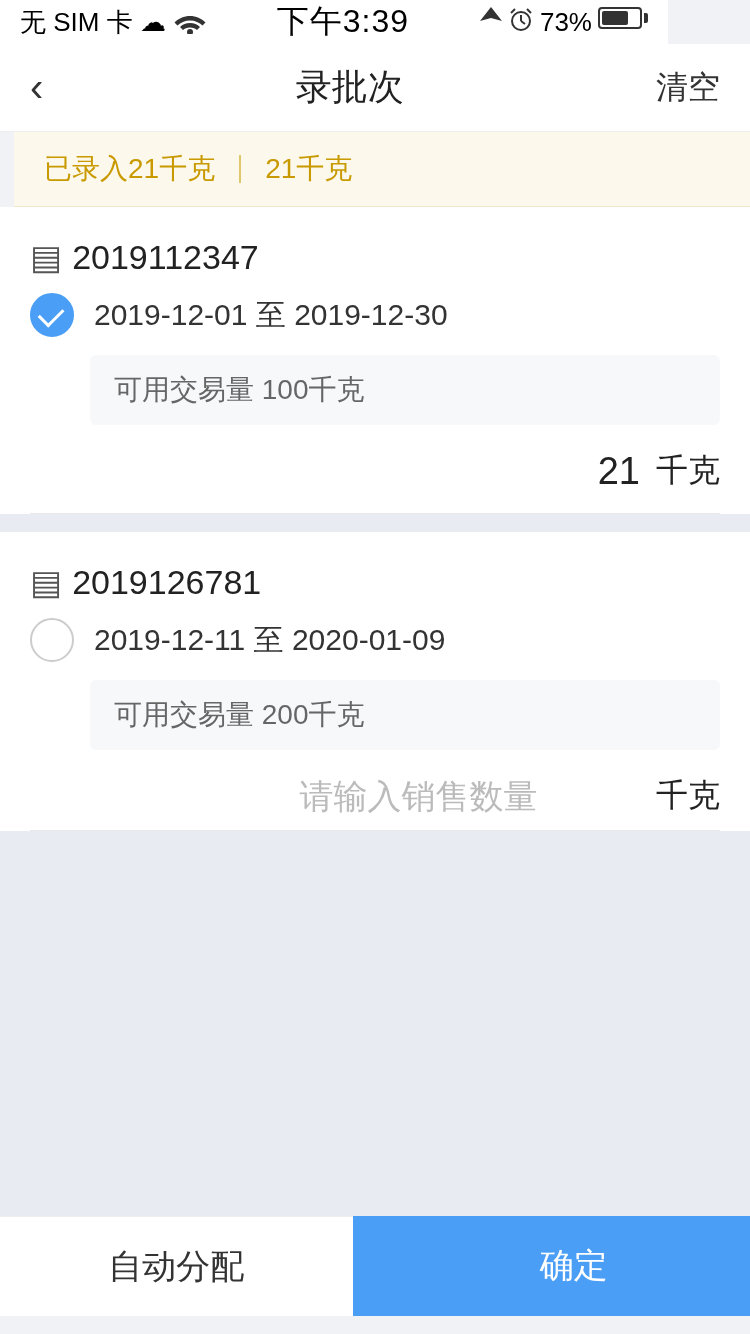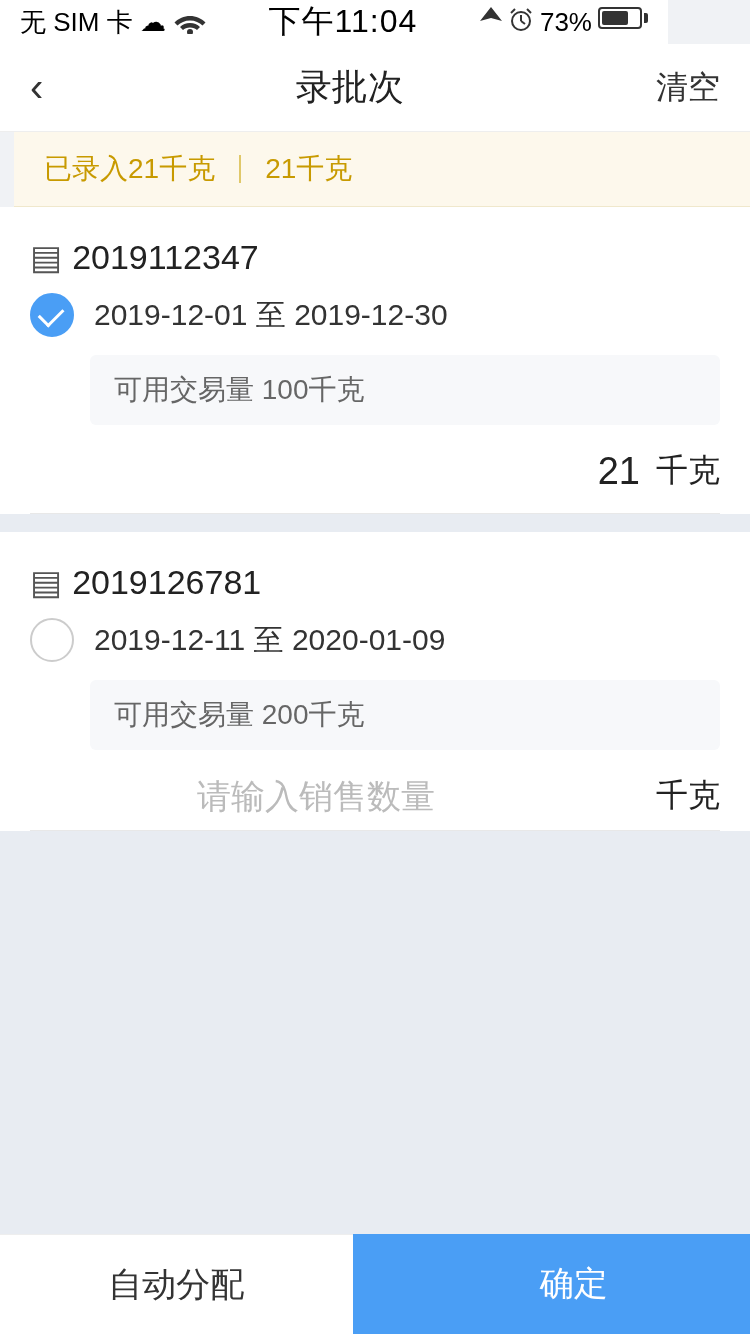--- a/index.html
+++ b/index.html
@@ -226,21 +226,21 @@
       align-items: center;
       justify-content: flex-end;
       padding: 24px 30px 0 30px;
       gap: 16px;
     }
     .quantity-input {
       border: none;
       outline: none;
       font-size: 34px;
       color: #ec4899;
-      text-align: left;
+      text-align: center;
       background: transparent;
       min-width: 200px;
     }
     .quantity-input::placeholder {
       color: #bbb;
     }
     .input-unit {
       font-size: 32px;
       color: #222;
     }
@@ -252,21 +252,21 @@
 
     
     .gray-area {
       background: #e8ecf2;
       height: 420px;
     }
 
     
     .bottom-bar {
       position: fixed;
-      bottom: 0;
+      bottom: 18px;
       left: 0;
       width: 750px;
       height: 100px;
       display: flex;
     }
     .btn-auto {
       flex: 1;
       background: #fff;
       border: none;
       font-size: 34px;
@@ -295,21 +295,21 @@
 
 <div class="status-bar">
   <div class="status-left">
     <span>无 SIM 卡 ☁</span>
     <svg width="32" height="24" viewBox="0 0 32 24">
       <path d="M16 6C10 6 4.5 8.5 0.5 12.5L3.5 15.5C6.5 12.5 11 10.5 16 10.5S25.5 12.5 28.5 15.5L31.5 12.5C27.5 8.5 22 6 16 6z" fill="#333"></path>
       <path d="M16 13C12 13 8.5 14.5 6 17L9 20C10.5 18.5 13 17.5 16 17.5S21.5 18.5 23 20L26 17C23.5 14.5 20 13 16 13z" fill="#333"></path>
       <circle cx="16" cy="22" r="3" fill="#333"></circle>
     </svg>
   </div>
-  <div class="status-center">下午11:04</div>
+  <div class="status-center">下午3:39</div>
   <div class="status-right">
     <svg width="22" height="28" viewBox="0 0 22 28">
       <path d="M11 0 L22 14 L11 11 L0 14 Z" fill="#333"></path>
     </svg>
     <svg width="26" height="26" viewBox="0 0 26 26">
       <circle cx="13" cy="14" r="9" fill="none" stroke="#333" stroke-width="2"></circle>
       <line x1="13" y1="8" x2="13" y2="14" stroke="#333" stroke-width="2"></line>
       <line x1="13" y1="14" x2="17" y2="17" stroke="#333" stroke-width="2"></line>
       <line x1="3" y1="6" x2="7" y2="2" stroke="#333" stroke-width="2"></line>
       <line x1="23" y1="6" x2="19" y2="2" stroke="#333" stroke-width="2"></line>

